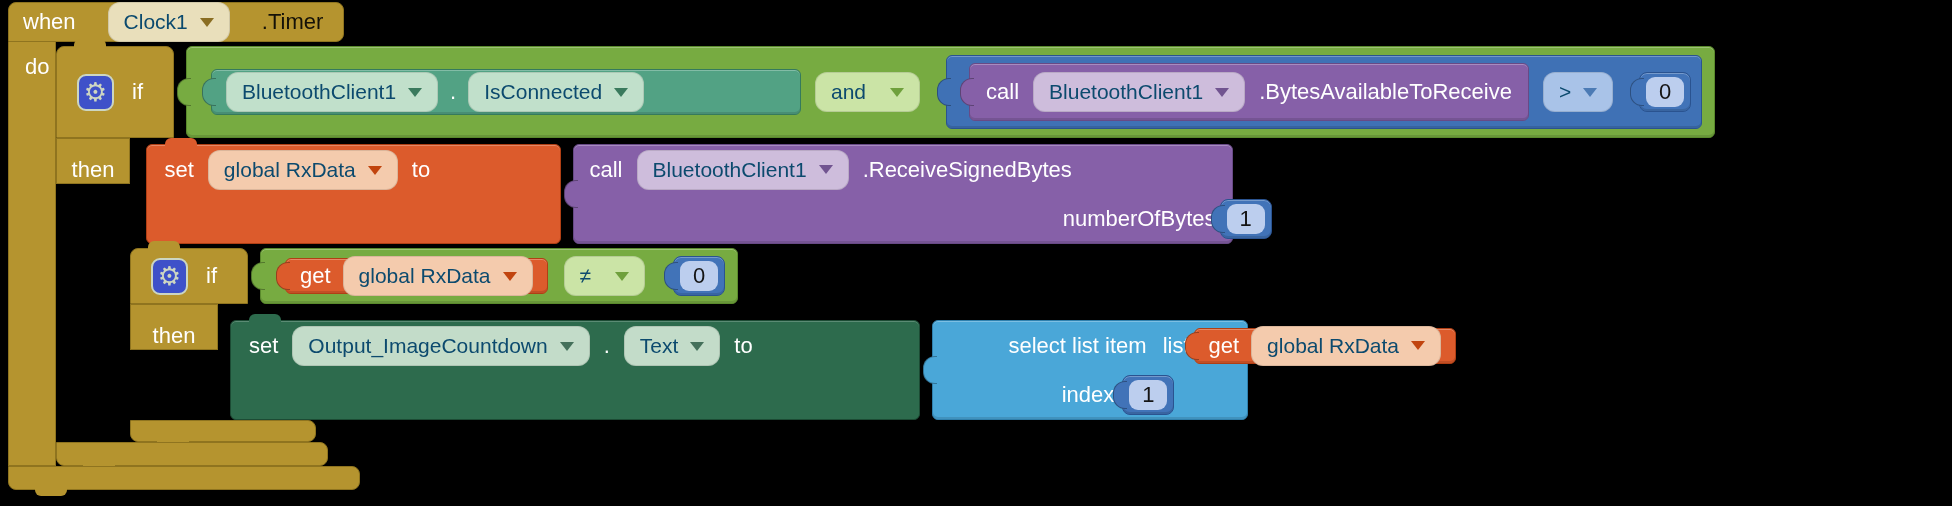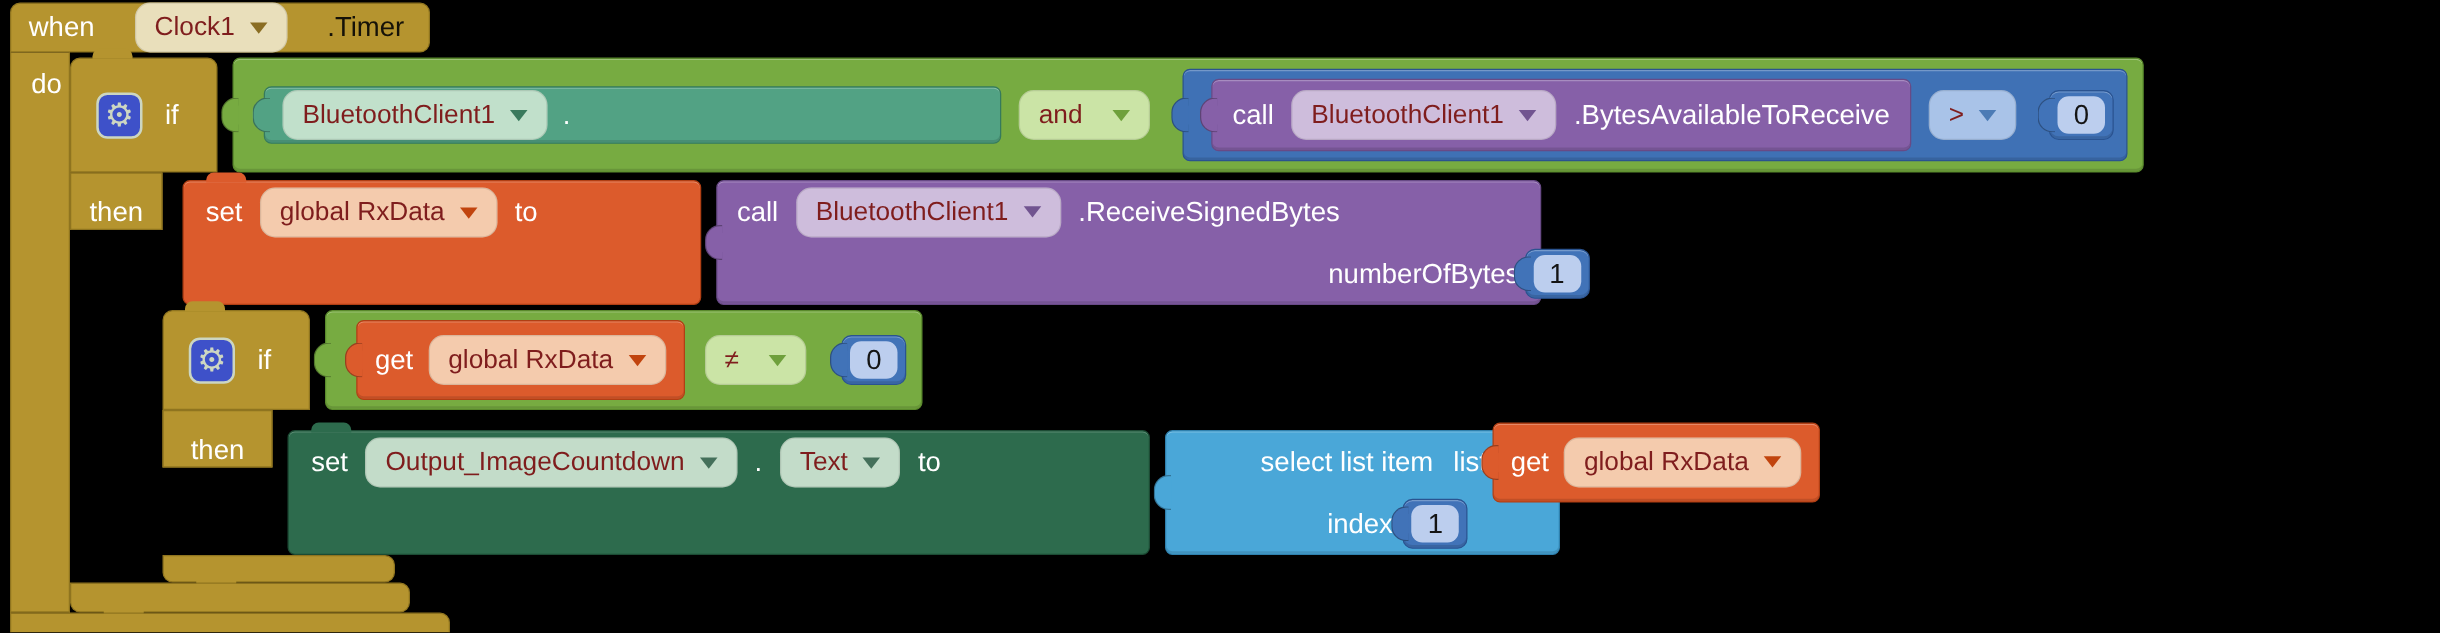--- a/index.html
+++ b/index.html
@@ -44,21 +44,21 @@
 
   
   .bump { position:absolute; top:-7px; left:18px; width:32px; height:8px;
           border-radius:6px 6px 0 0; }
   .bump.gold-b   { background:#B5942F; }
   .bump.orange-b { background:#DC5B2C; }
   .bump.dgreen-b { background:#2D6B4D; }
 
   
   .pill { display:inline-flex; align-items:center; gap:12px; padding:8px 16px;
-          border-radius:12px; color:#7f1d1d; white-space:nowrap; font-size:21px;
+          border-radius:12px; color:#0c4a6e; white-space:nowrap; font-size:21px;
           box-shadow: inset 0 0 0 1px rgba(0,0,0,.10); cursor:default; }
   .p-gold  { background:#E9DFBB; }
   .p-mint  { background:#C1E0CB; }
   .p-peach { background:#F4CBAD; }
   .p-lgrn  { background:#CBE4A6;gap:24px; }
   .p-lblu  { background:#A9C3E8; }
   .p-lav   { background:#CEBDDC; }
   .p-sage  { background:#C3DCC9; }
   .tri { width:0; height:0; border-left:7px solid transparent; border-right:7px solid transparent;
          border-top:9px solid #555; }
@@ -120,21 +120,21 @@
   .mcall2 { display:flex; flex-direction:column; align-items:stretch; min-width:660px;
             padding:0 16px; height:100px; justify-content:center; }
   .mrow { position:relative; height:50px; display:flex; align-items:center; gap:14px; }
   .mrow.right { justify-content:flex-end; }
   .ext { position:absolute; left:100%; top:50%; transform:translateY(-50%); margin-left:4px;
          white-space:nowrap; }
 
   
   .inner { margin-top:4px; }
   .cond-neq { padding:7px 12px; gap:16px; }
-  .var-get { height:64px; padding:0 14px; gap:12px; }
+  .var-get { height:36px; padding:0 14px; gap:12px; }
 
   
   .set-row { display:flex; align-items:flex-start; margin-top:16px; margin-left:12px; }
   .comp-set { position:relative; height:100px; min-width:690px; border-radius:6px;
               display:flex; align-items:flex-start;
               box-shadow: inset 0 1px 0 rgba(255,255,255,.22); }
   .select-block { display:flex; flex-direction:column; width:316px; padding:0 10px; height:100px;
                   justify-content:center; }
   .xrow { position:relative; height:50px; display:flex; align-items:center; gap:16px; }
   .xrow.sp { justify-content:space-between; padding-left:18px; }
@@ -172,20 +172,24 @@
               <span class="kw">if</span>
             </div>
 
             <div class="vblock green plug cond-and">
               <div class="vblock teal plug getter">
                 <span class="pill p-mint">
                   <span>BluetoothClient1</span>
                   <i class="tri t-mint"></i>
                 </span>
                 <span class="kw">.</span>
+                <span class="pill p-mint">
+                  <span>IsConnected</span>
+                  <i class="tri t-mint"></i>
+                </span>
               </div>
 
               <span class="pill p-lgrn">
                 <span>and</span>
                 <i class="tri t-lgrn"></i>
               </span>
 
               <div class="vblock blue plug cmp">
                 <div class="vblock purple plug callrow">
                   <span class="kw">call</span>

